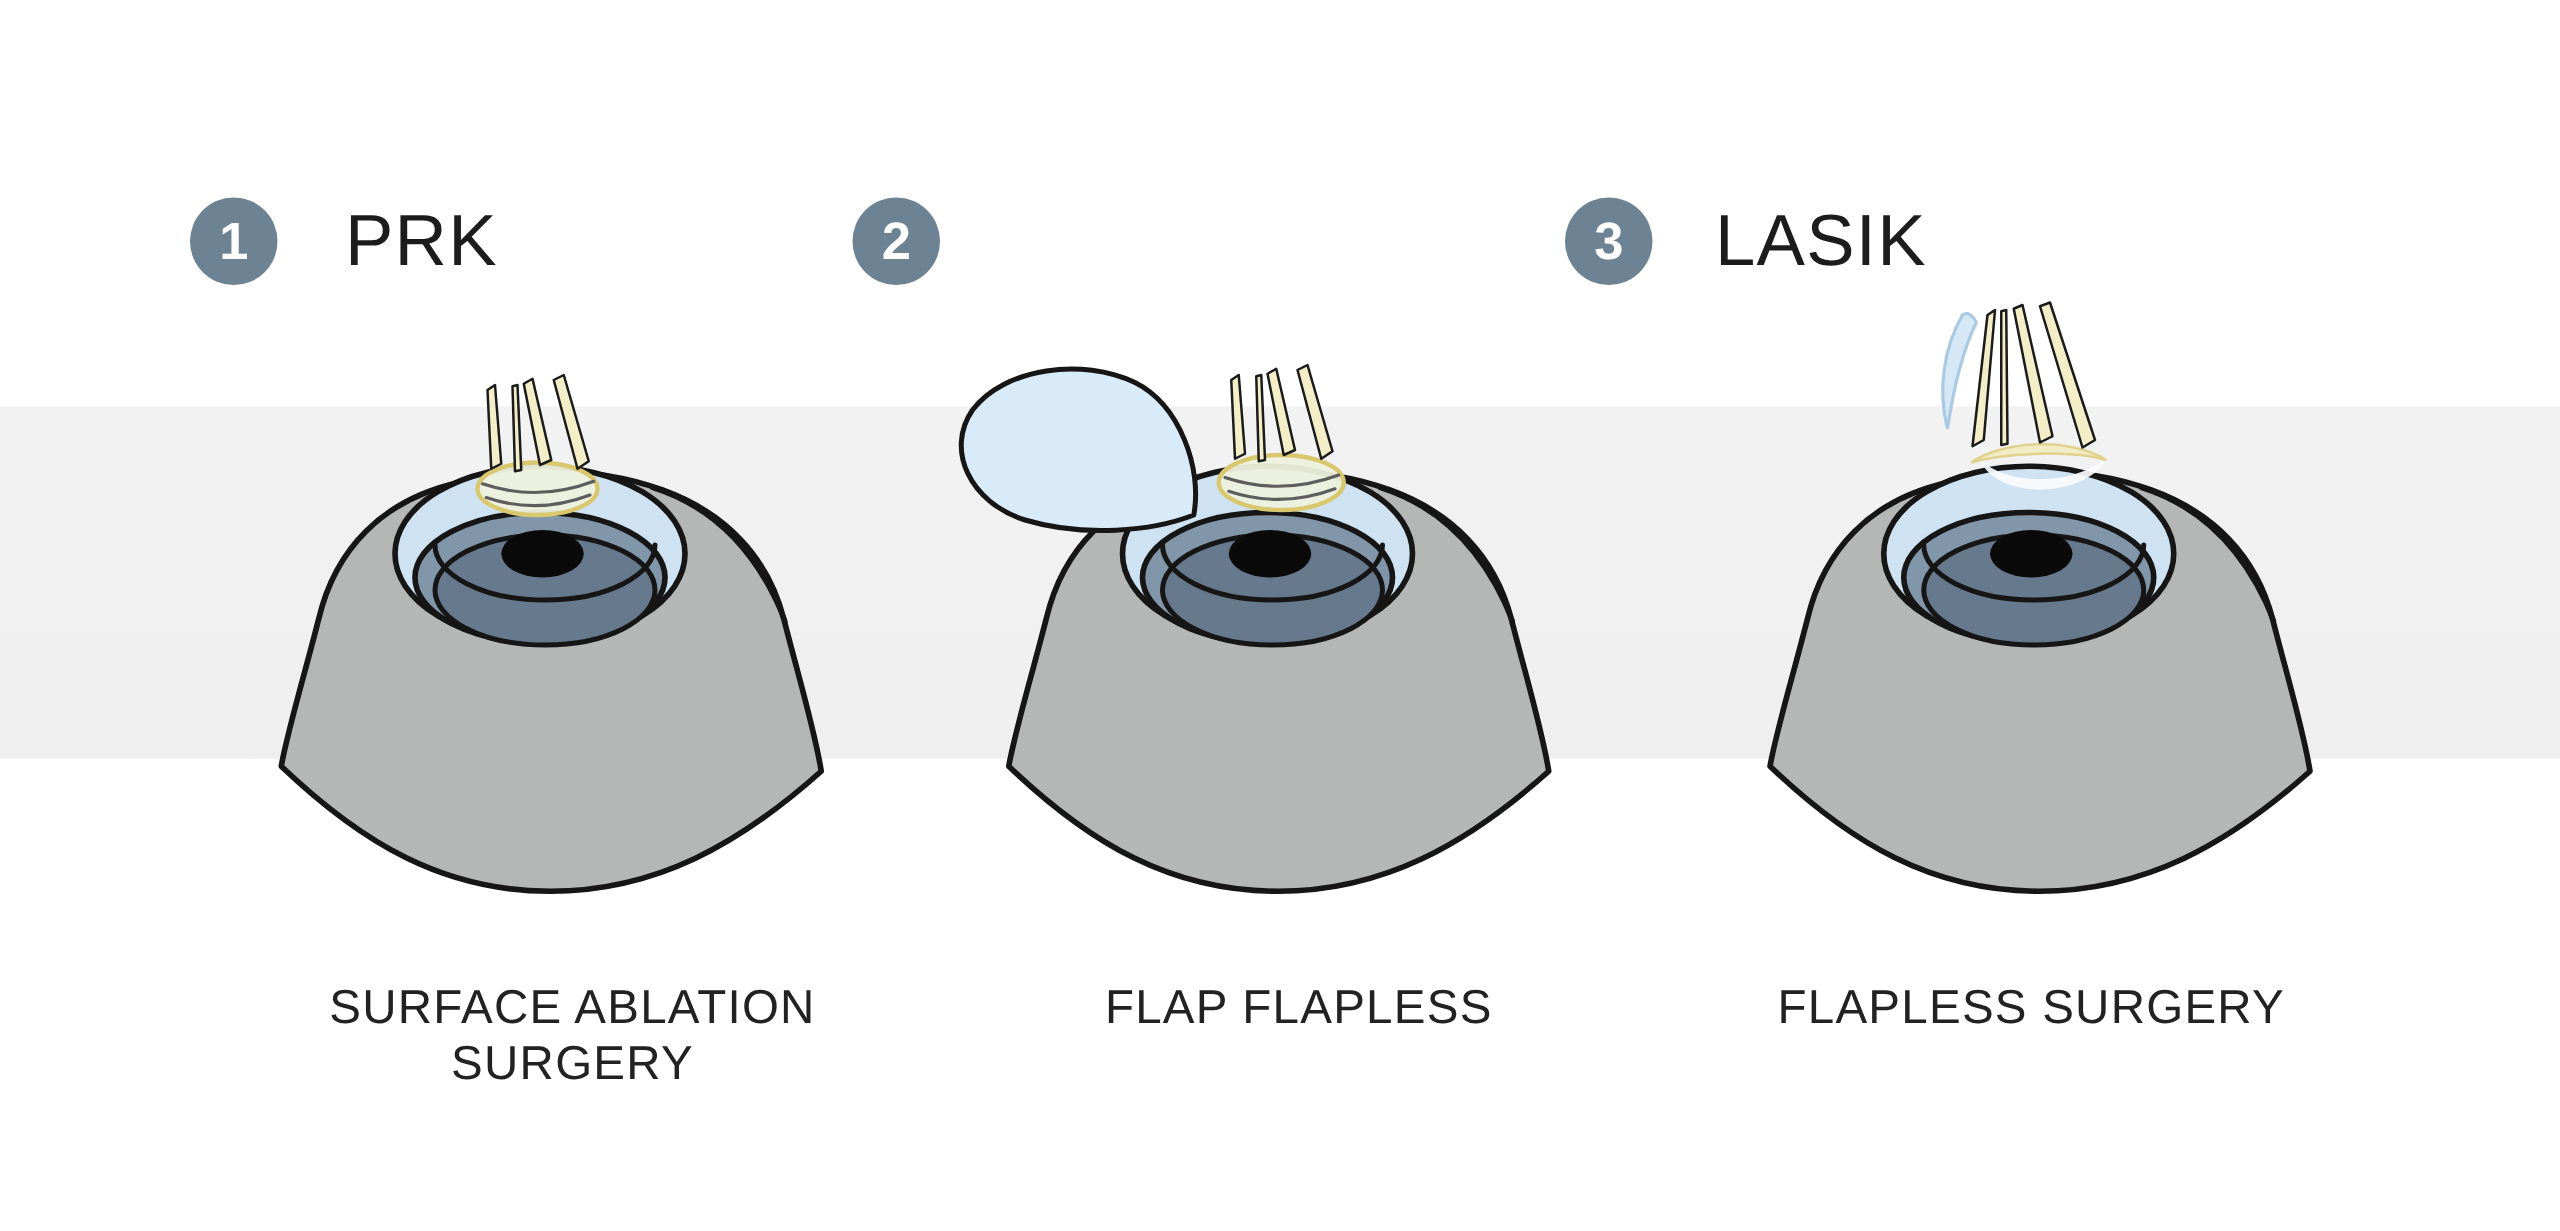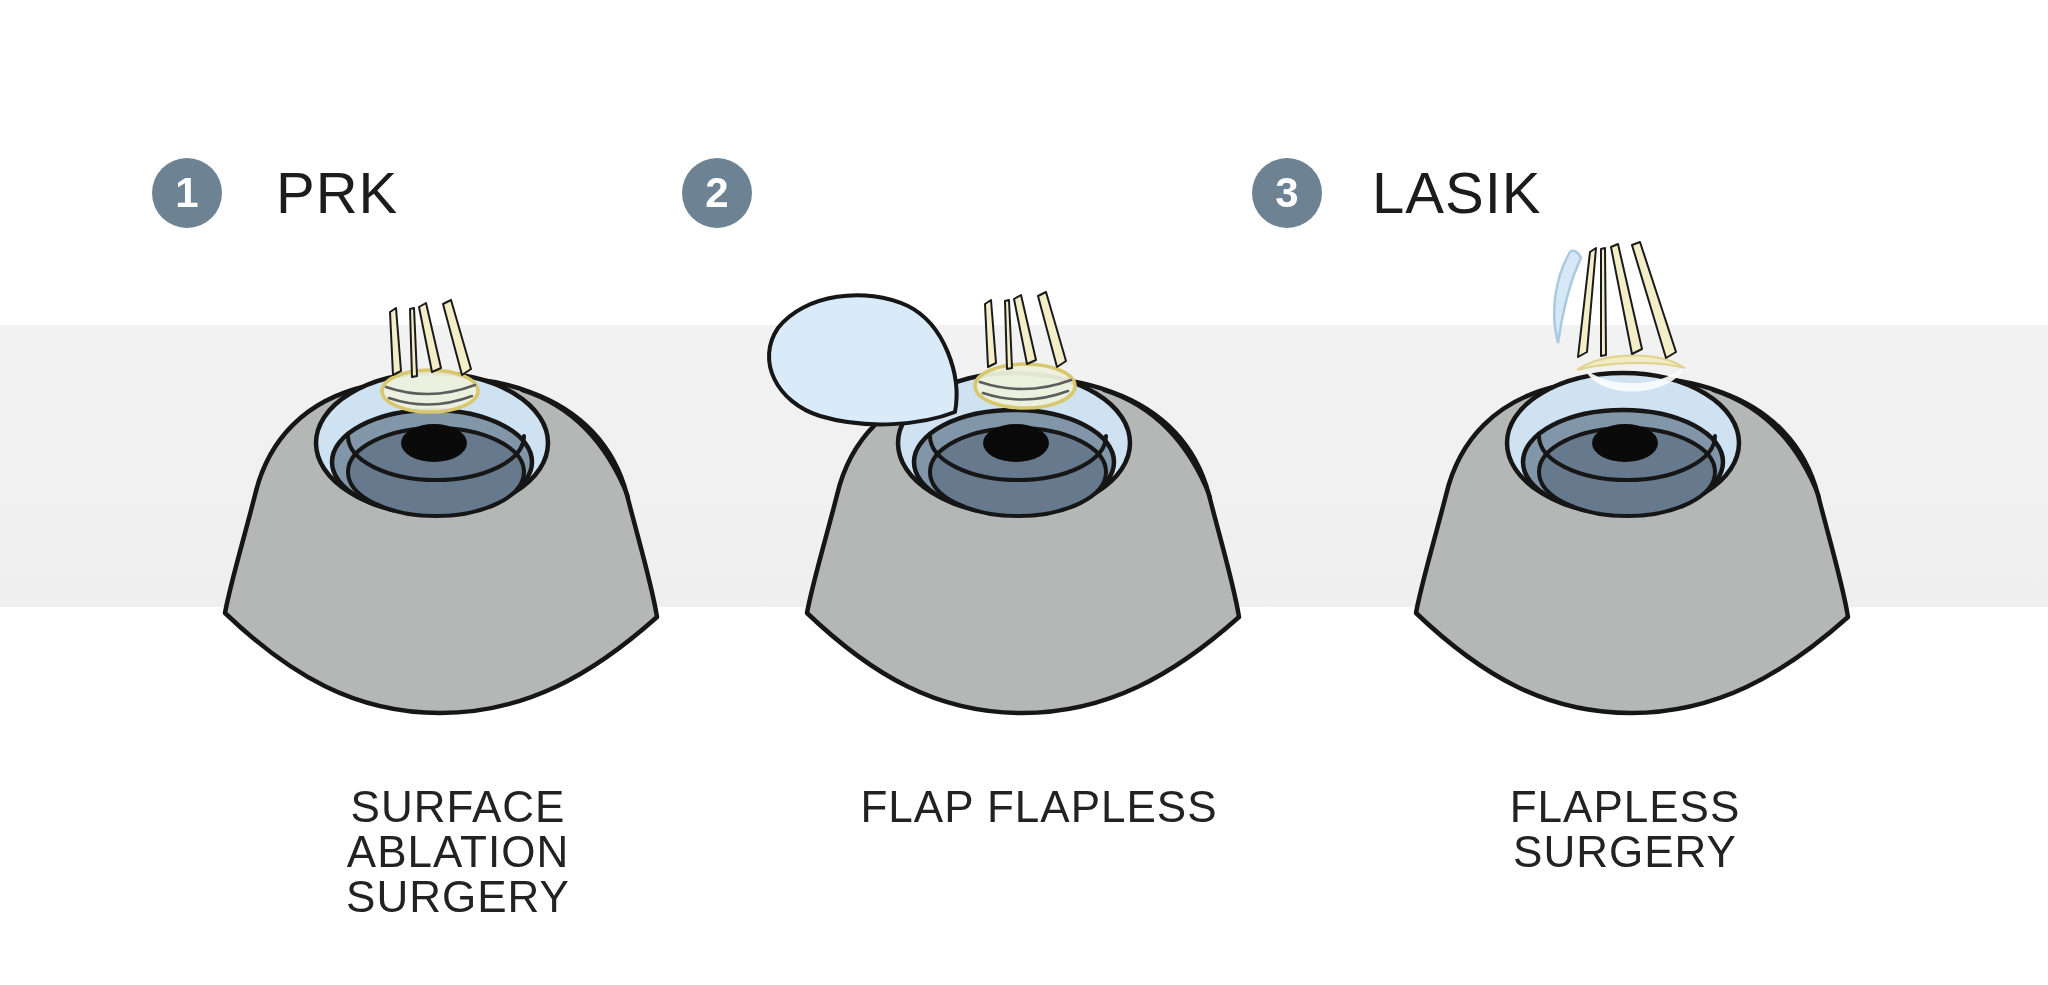--- a/index.html
+++ b/index.html
@@ -14,21 +14,21 @@
   .badge span{color:var(--badge_number,#fff);font-size:42px;font-weight:bold;line-height:1;}
   #badge-1{left:152px;} #badge-2{left:682px;} #badge-3{left:1252px;}
 
   .title{position:absolute;top:157px;font-size:58px;line-height:72px;letter-spacing:1px;
          color:var(--heading_text,#1c1c1c);font-weight:400;white-space:nowrap;}
   #title-1{left:276px;} #title-2{left:872px;} #title-3{left:1372px;}
 
   .eye{position:absolute;top:240px;width:560px;height:505px;}
   #eye-1{left:160px;} #eye-2{left:742px;} #eye-3{left:1351px;}
 
-  .caption{position:absolute;top:784px;width:420px;font-size:44px;line-height:45px;
+  .caption{position:absolute;top:784px;width:420px;font-size:38px;line-height:45px;
            letter-spacing:1px;text-align:center;color:var(--caption_text,#222);font-weight:400;}
   #caption-1{left:248px;} #caption-2{left:829px;} #caption-3{left:1415px;}
 
   
   .sclera{fill:var(--sclera,#b5b6b6);stroke:var(--outline,#161616);stroke-width:4.5;stroke-linejoin:round;}
   .cornea{fill:var(--cornea,#cfe2f1);stroke:var(--outline,#161616);stroke-width:4.5;}
   .iris{fill:var(--iris,#8296a9);stroke:var(--outline,#161616);stroke-width:4.5;}
   .iris-inner{fill:var(--iris_inner,#67798d);stroke:var(--outline,#161616);stroke-width:4;}
   .pupil{fill:var(--pupil,#0a0a0a);}
   .outline-arc{fill:none;stroke:var(--outline,#161616);stroke-width:4;stroke-linecap:round;}

